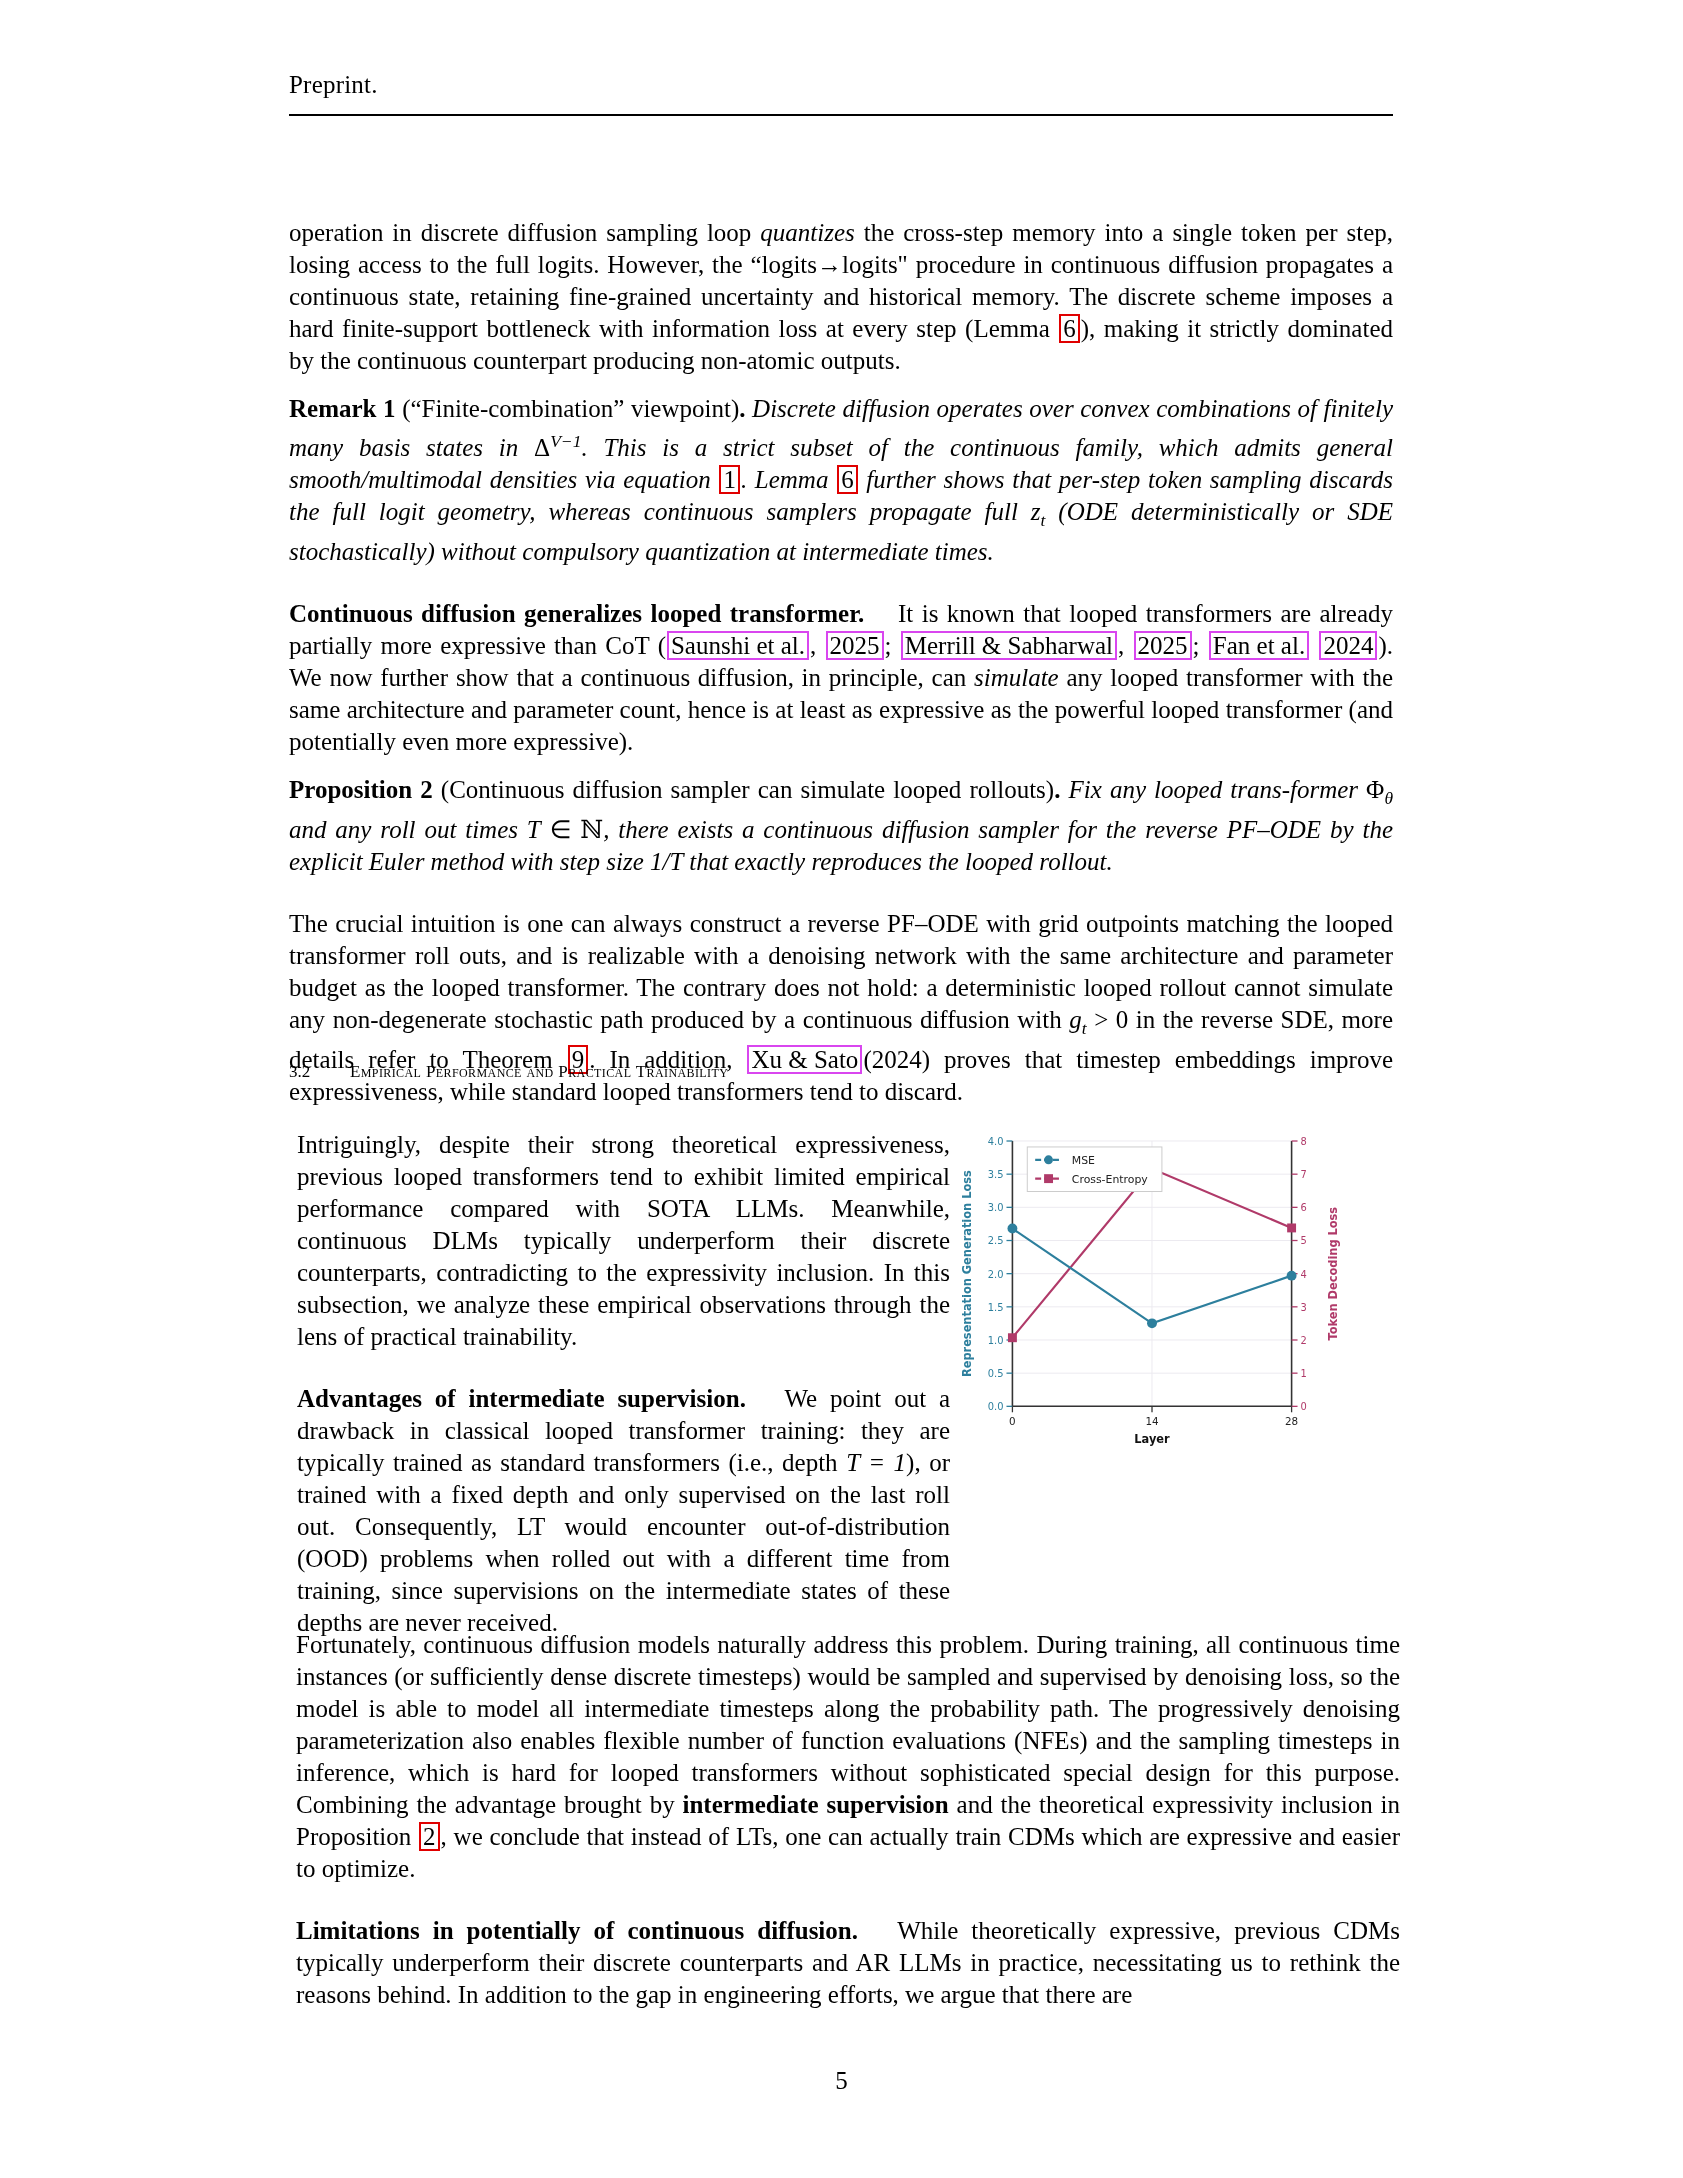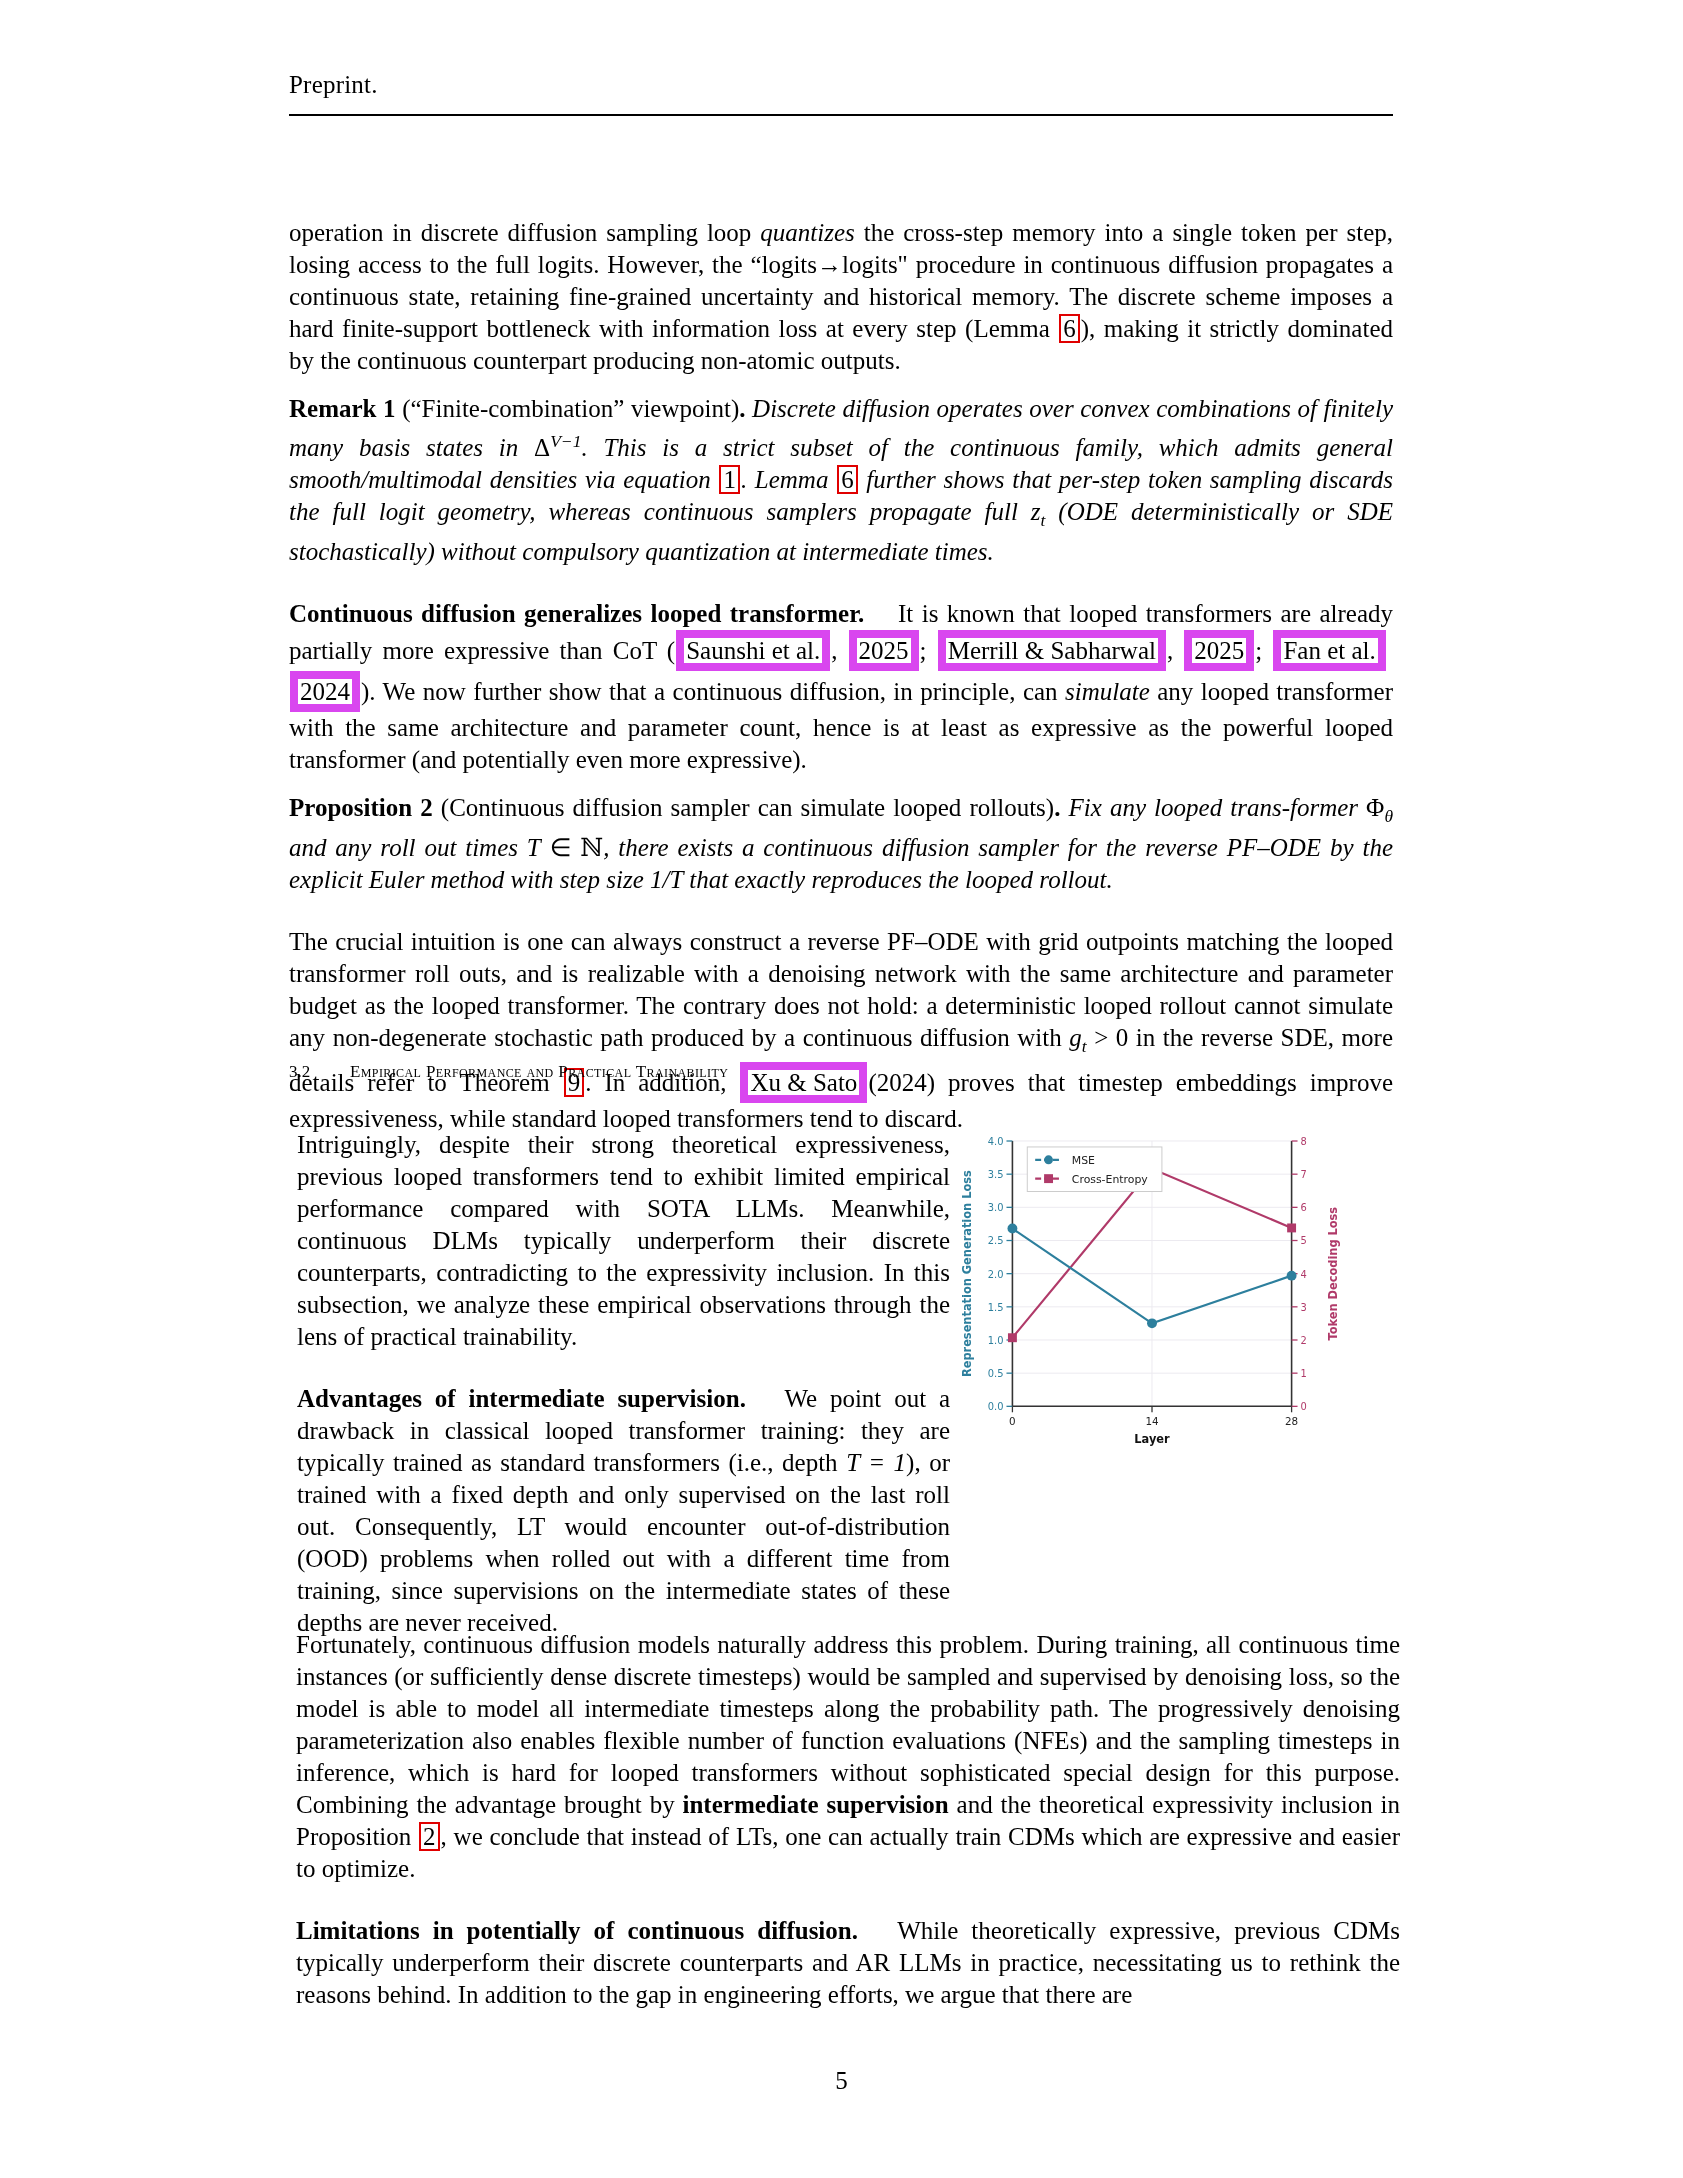--- a/index.html
+++ b/index.html
@@ -42,21 +42,21 @@
   
   .ref {
     border:2px solid #e00000;
     padding:0px 2px;
     margin:0 1px;
     line-height:1;
     display:inline-block;
     color:#000;
   }
   .cite {
-    border:8px solid #d946ef;
+    border:2px solid #d946ef;
     padding:0px 2px;
     margin:0 1px;
     line-height:1;
     display:inline-block;
     color:#000;
   }
 
   
   .mth { font-family:"Liberation Serif", serif; font-style:italic; }
   sup.sm { font-size:0.7em; vertical-align:super; font-style:italic;}

